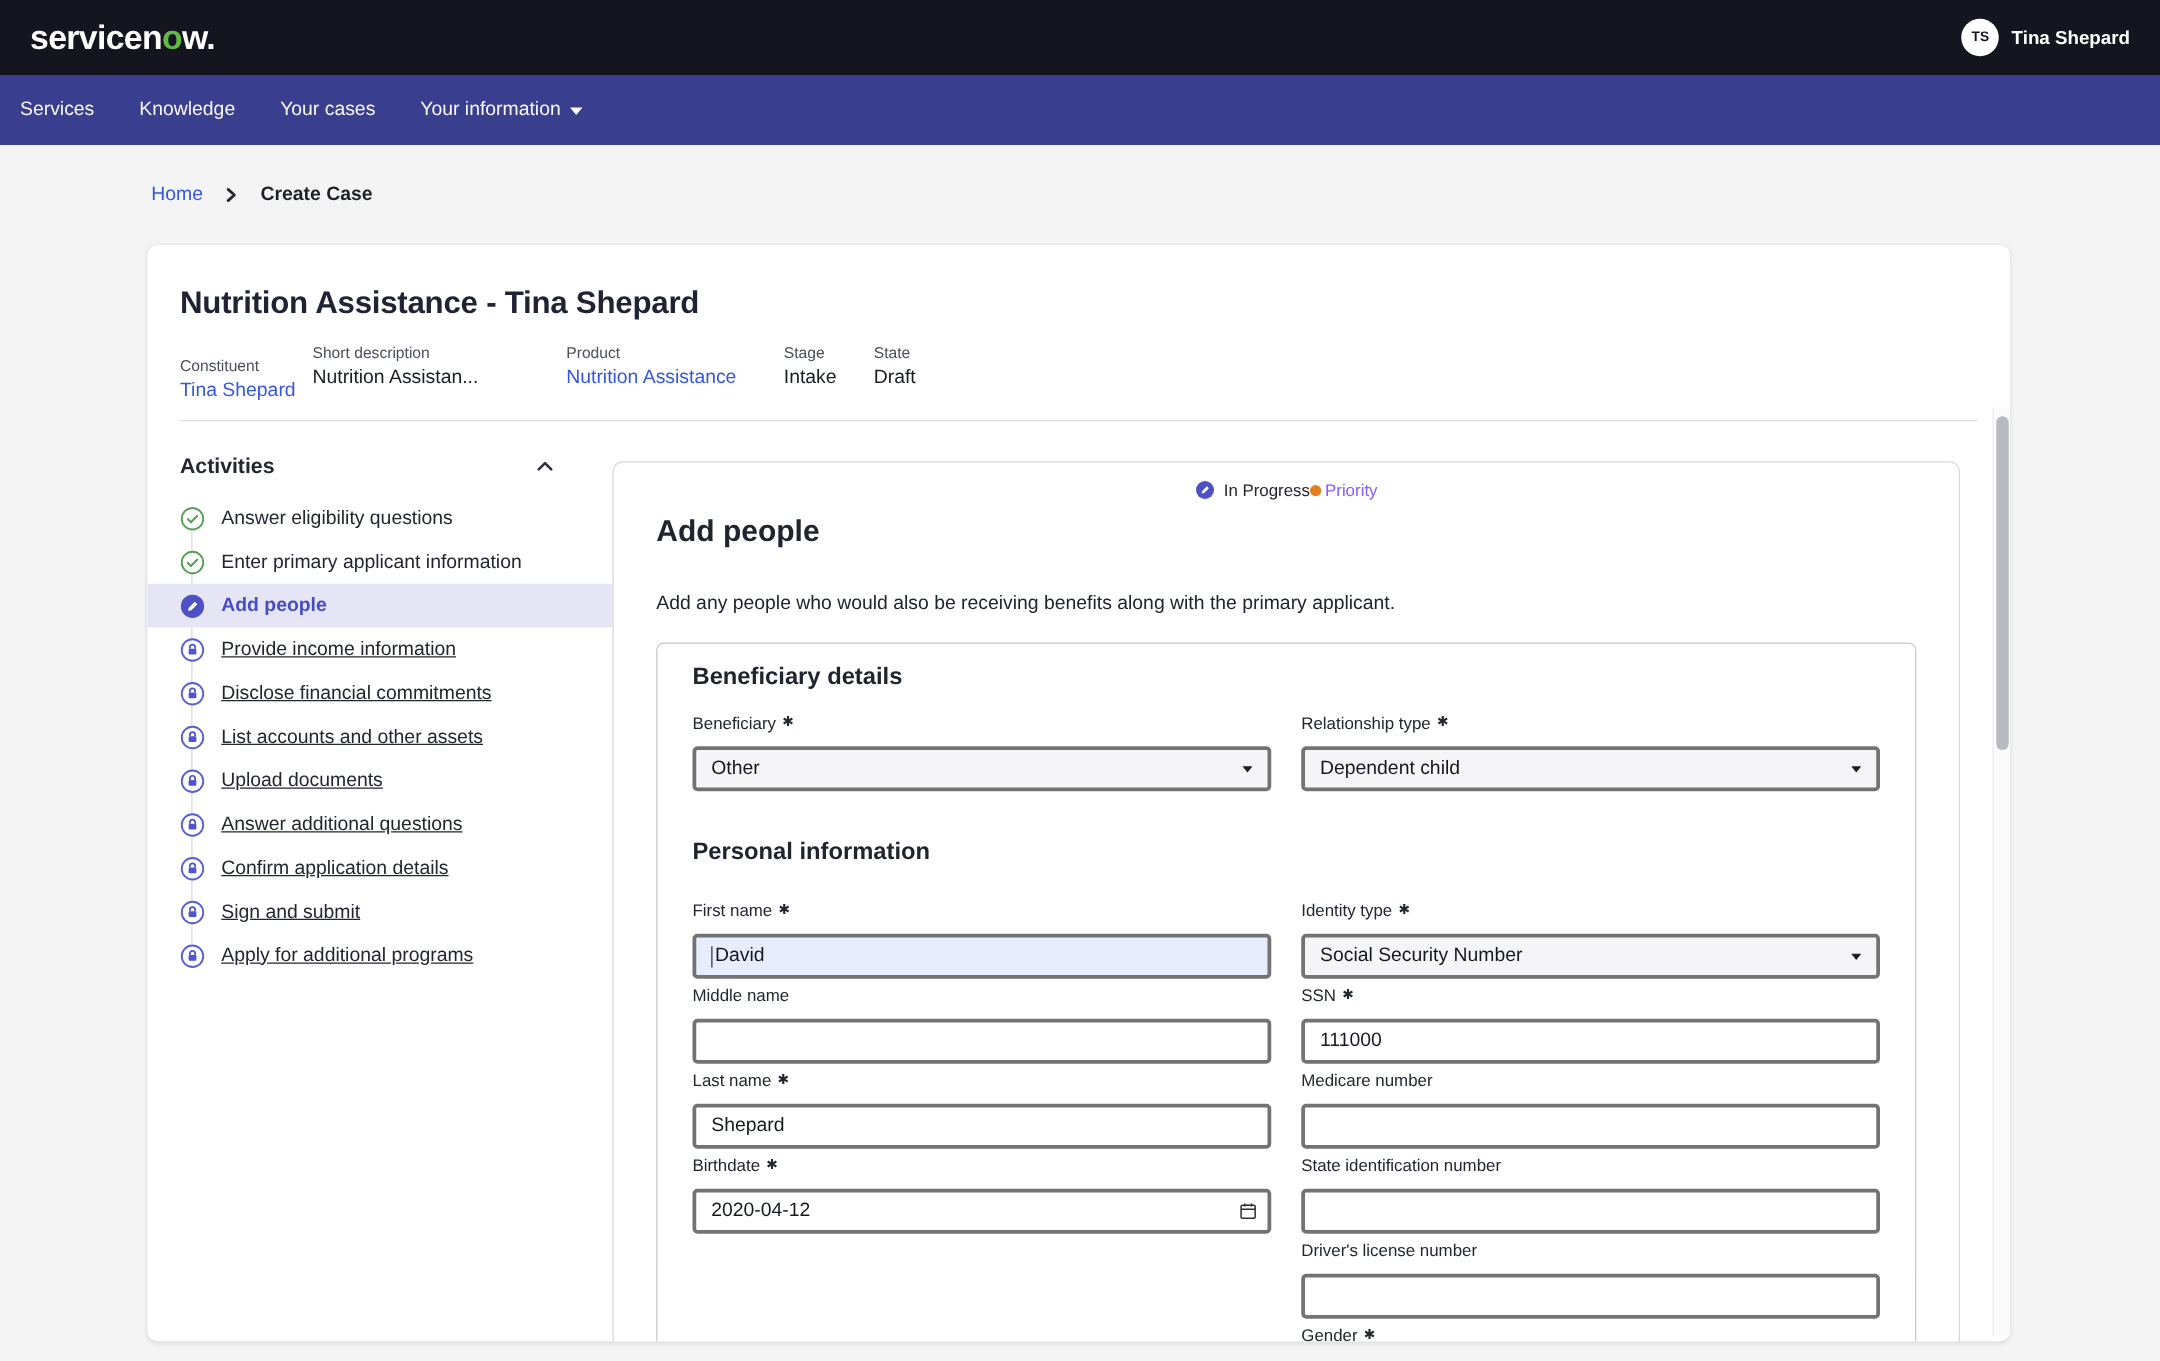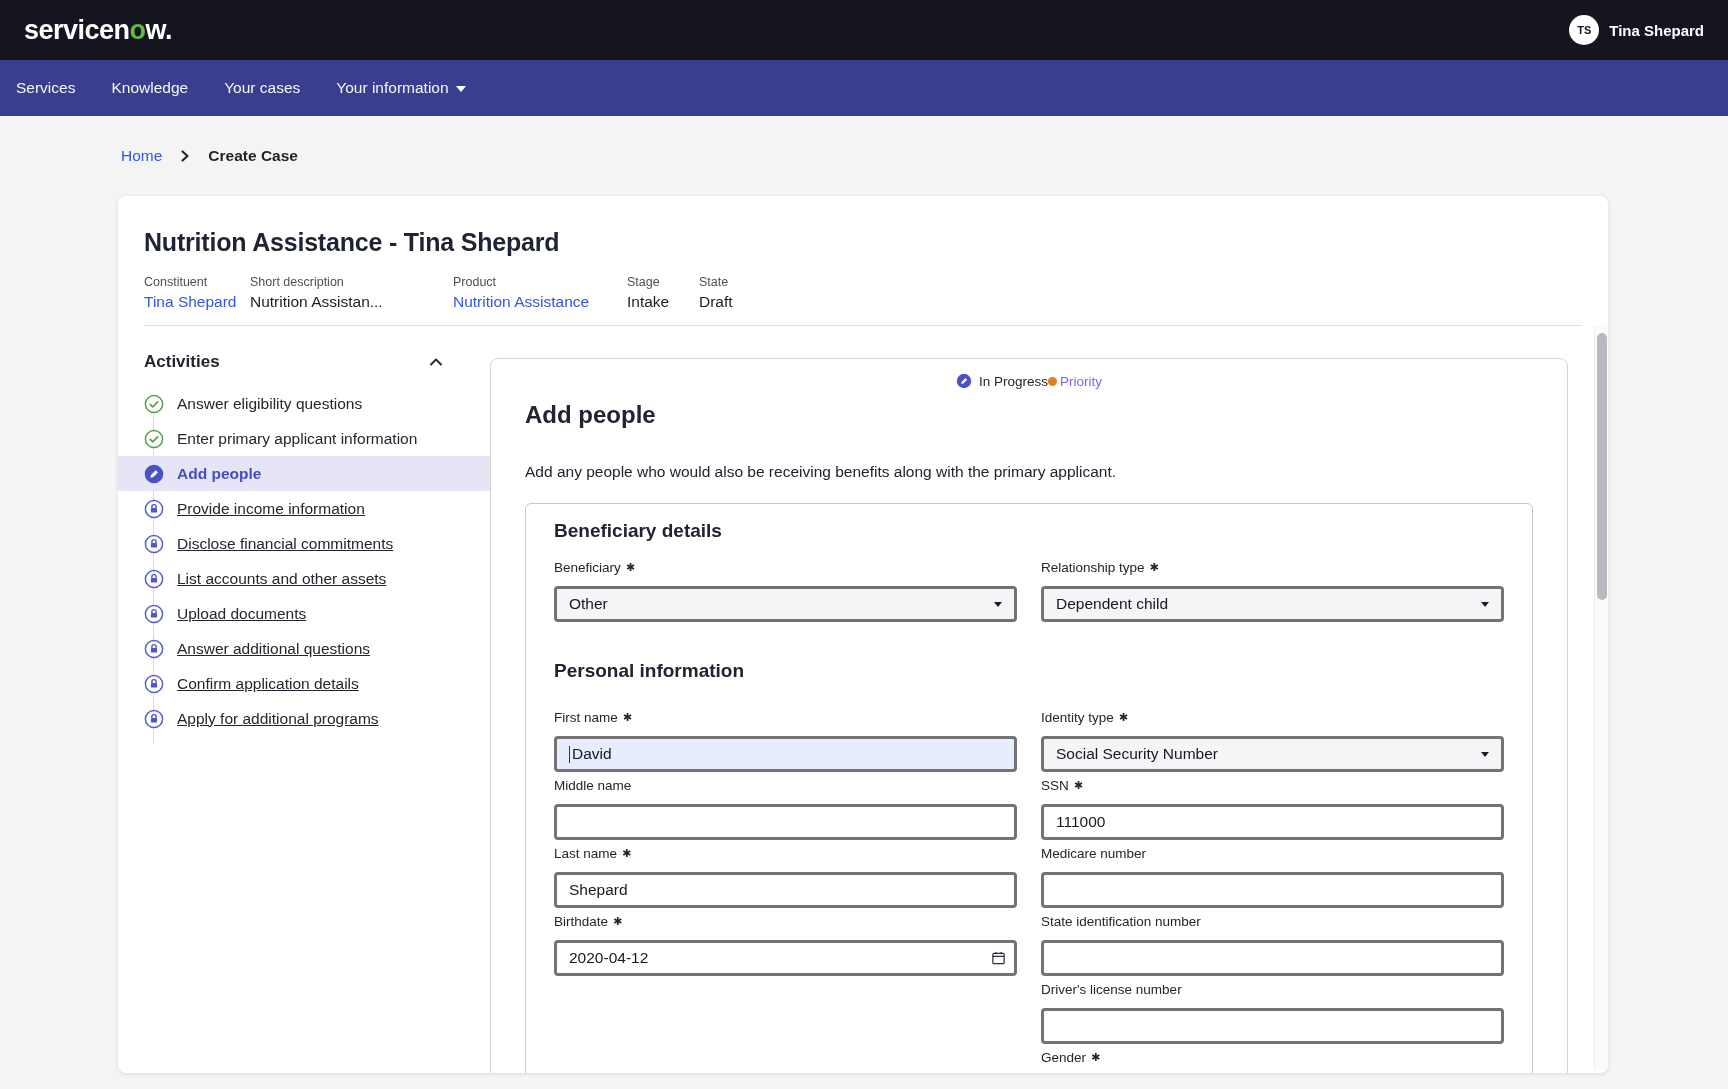--- a/index.html
+++ b/index.html
@@ -141,21 +141,21 @@
       </svg>
   </span>
   <span class="crumb-current">Create Case</span>
 </div>
 
 <div class="card">
 
   <div class="card-head">
     <div class="case-title">Nutrition Assistance - Tina Shepard</div>
     <div class="meta-row" id="case-meta">
-        <div style="width: 106px;">
+        <div style="width: 106px; margin-top: 11px;">
           <div class="meta-label">Constituent</div>
           <div class="meta-value link">Tina Shepard</div>
         </div>
         <div style="width: 203px;">
           <div class="meta-label">Short description</div>
           <div class="meta-value">Nutrition Assistan...</div>
         </div>
         <div style="width: 174px;">
           <div class="meta-label">Product</div>
           <div class="meta-value link">Nutrition Assistance</div>
@@ -273,20 +273,30 @@
             <span>Confirm application details</span>
           </div>
           <div class="activity-item locked">
             <span class="a-icon">
               <svg width="20" height="20" viewBox="0 0 20 20">
                 <circle cx="10" cy="10" r="8.6" fill="#ffffff" stroke="#585fd2" stroke-width="1.5"></circle>
                 <path d="M7.9 9V7.7a2.1 2.1 0 0 1 4.2 0V9" fill="none" stroke="#4e55cd" stroke-width="1.4"></path>
                 <rect x="6.9" y="9" width="6.2" height="4.6" rx="0.9" fill="#4e55cd"></rect>
               </svg>
             </span>
+            <span>Sign and submit</span>
+          </div>
+          <div class="activity-item locked">
+            <span class="a-icon">
+              <svg width="20" height="20" viewBox="0 0 20 20">
+                <circle cx="10" cy="10" r="8.6" fill="#ffffff" stroke="#585fd2" stroke-width="1.5"></circle>
+                <path d="M7.9 9V7.7a2.1 2.1 0 0 1 4.2 0V9" fill="none" stroke="#4e55cd" stroke-width="1.4"></path>
+                <rect x="6.9" y="9" width="6.2" height="4.6" rx="0.9" fill="#4e55cd"></rect>
+              </svg>
+            </span>
             <span>Apply for additional programs</span>
           </div>
         </div>
     </div>
 
     <div class="panel">
       <div class="status-row">
         <div class="status-left">
           <svg width="16" height="16" viewBox="0 0 20 20">
               <circle cx="10" cy="10" r="9" fill="#4c51c6"></circle>

